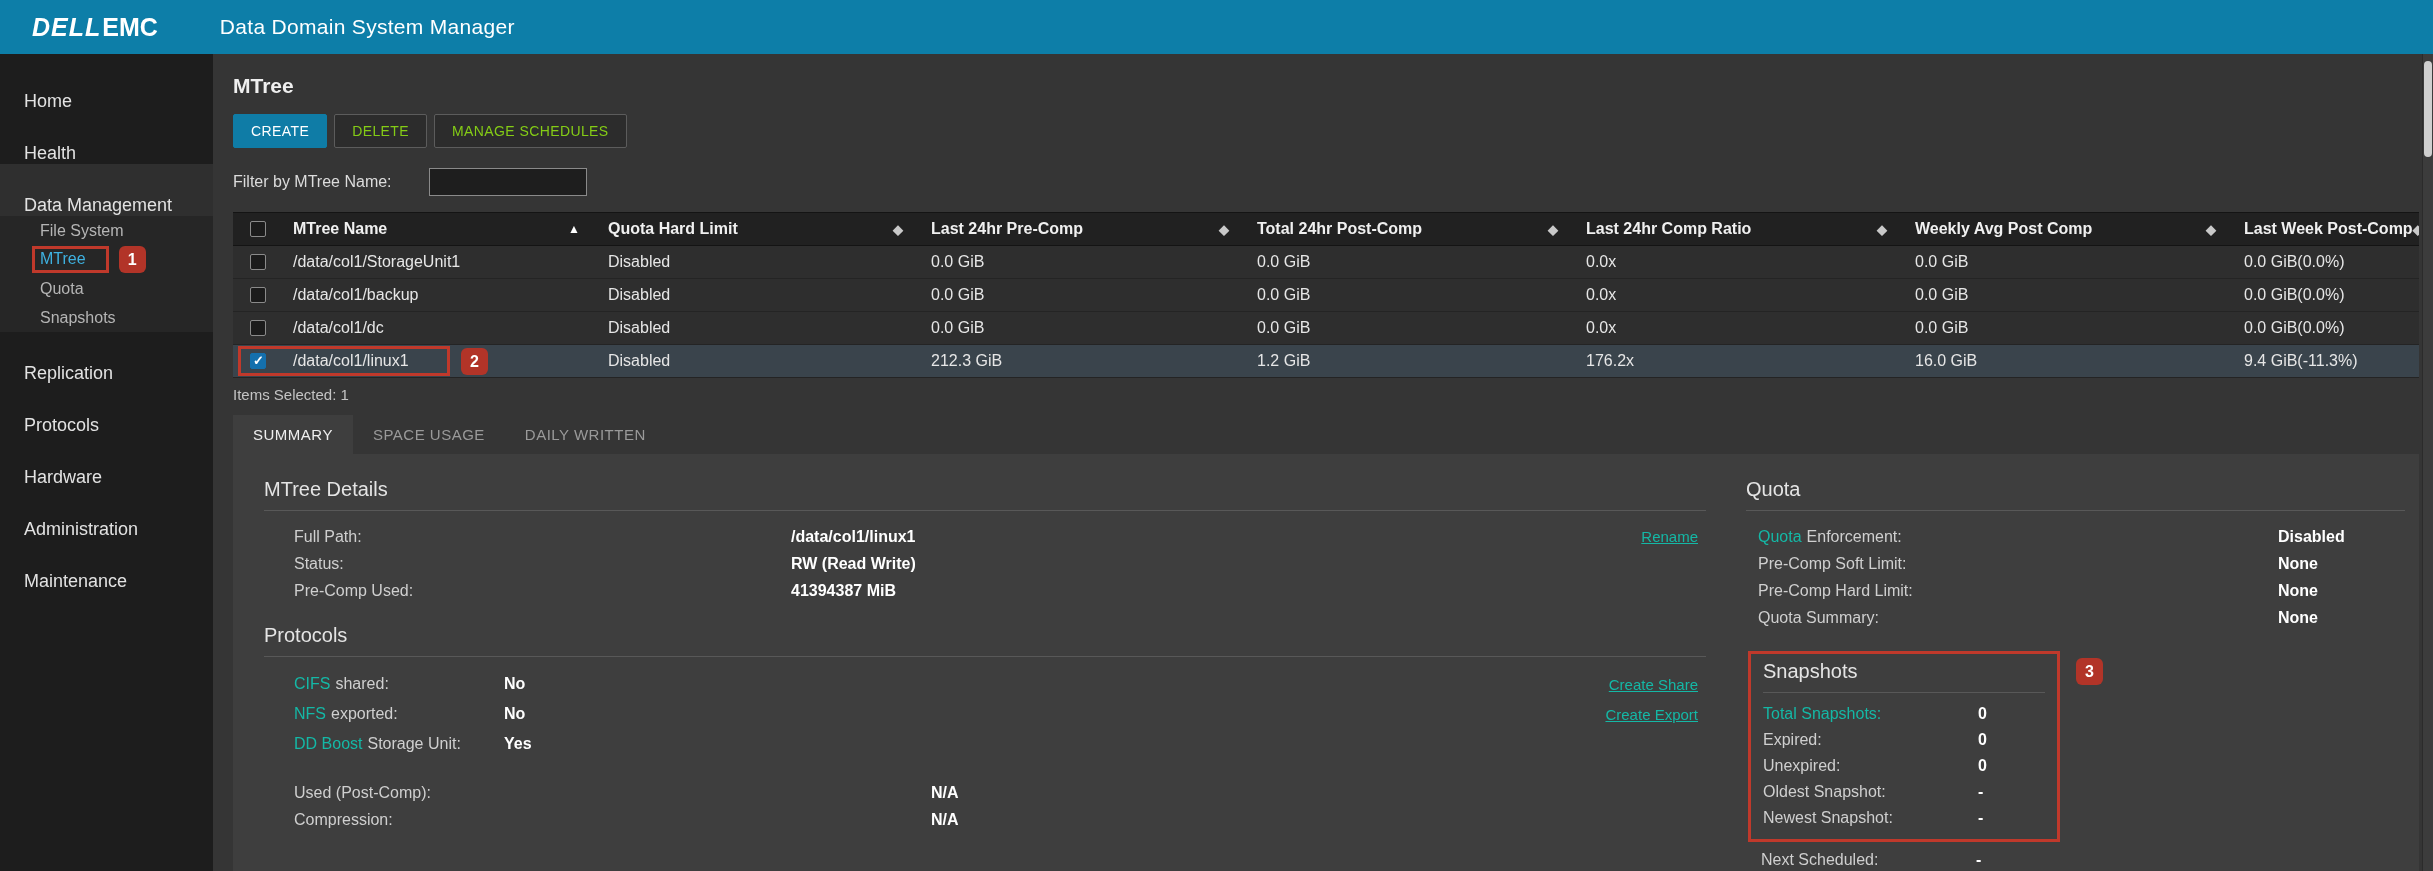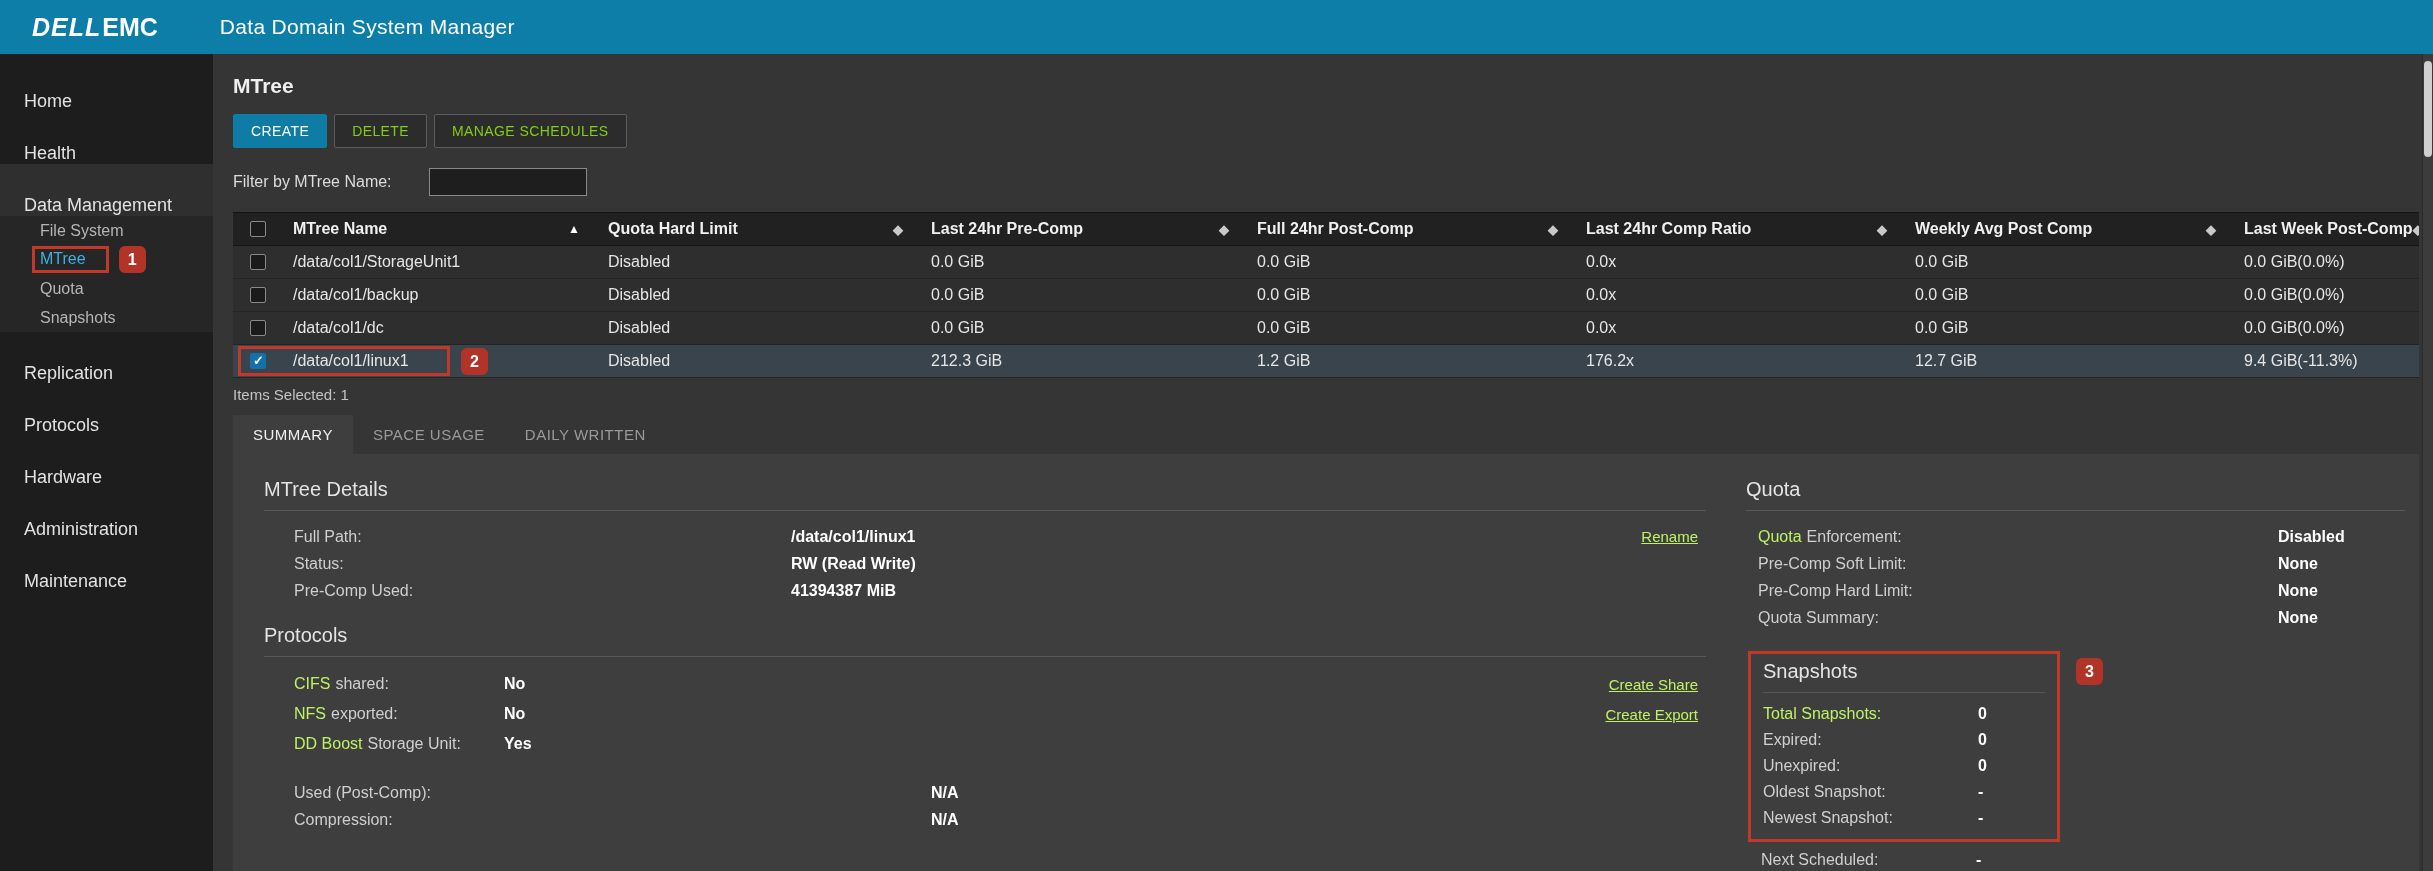--- a/index.html
+++ b/index.html
@@ -81,21 +81,21 @@
   .right-col .rows { padding-left:12px; }
   .drow { display:flex; align-items:center; height:27px; font-size:16px; color:#cfcfcf; }
   .protocols .drow { height:30px; }
   .lab { flex:none; display:flex; gap:5px; }
   .details .lab { width:497px; }
   .protocols .lab { width:210px; }
   .pcm .lab { width:637px; }
   .quota .lab { width:520px; }
   .snap .lab { width:215px; }
   .val { font-weight:bold; color:#fff; }
-  .link { color:#bef264; text-decoration:none; cursor:pointer; }
+  .link { color:#14b8a6; text-decoration:none; cursor:pointer; }
   .underline { text-decoration:underline; }
   .link-right { margin-left:auto; margin-right:8px; font-size:15px; }
   .anno-box3 .sect-title { margin-bottom:8px; }
   .anno-box3 .drow { height:26px; }
   .snap-extra { padding-left:15px; margin-top:4px; }
   .snap-extra .drow { height:27px; }
 
   
   .scrollbar { position:absolute; top:54px; right:0; bottom:0; width:11px; background:#3c3c3c; border-left:1px solid #2b2b2b; z-index:9; }
   .scroll-thumb { position:absolute; top:7px; left:1px; width:8px; height:96px; background:#cfcfcf; border-radius:4px; cursor:grab; }
@@ -179,21 +179,21 @@
           </div>
         <div class="cell c2 hcell">
             <span>Quota Hard Limit</span>
             <span class="sort-d">◆</span>
           </div>
         <div class="cell c3 hcell">
             <span>Last 24hr Pre-Comp</span>
             <span class="sort-d">◆</span>
           </div>
         <div class="cell c4 hcell">
-            <span>Full 24hr Post-Comp</span>
+            <span>Total 24hr Post-Comp</span>
             <span class="sort-d">◆</span>
           </div>
         <div class="cell c5 hcell">
             <span>Last 24hr Comp Ratio</span>
             <span class="sort-d">◆</span>
           </div>
         <div class="cell c6 hcell">
             <span>Weekly Avg Post Comp</span>
             <span class="sort-d">◆</span>
           </div>
@@ -246,21 +246,21 @@
         <span class="anno-box2"></span>
         <span class="badge badge-2">2</span>
         <div class="cell c0">
             <span class="cb checked"></span>
           </div>
         <div class="cell c1">/data/col1/linux1</div>
         <div class="cell c2">Disabled</div>
         <div class="cell c3">212.3 GiB</div>
         <div class="cell c4">1.2 GiB</div>
         <div class="cell c5">176.2x</div>
-        <div class="cell c6">12.7 GiB</div>
+        <div class="cell c6">16.0 GiB</div>
         <div class="cell c7">9.4 GiB(-11.3%)</div>
       </div>
     </div>
 
     <div class="items-selected">Items Selected: 1</div>
 
     <div class="tabs">
       <div class="tab active">SUMMARY</div>
       <div class="tab">SPACE USAGE</div>
       <div class="tab">DAILY WRITTEN</div>

